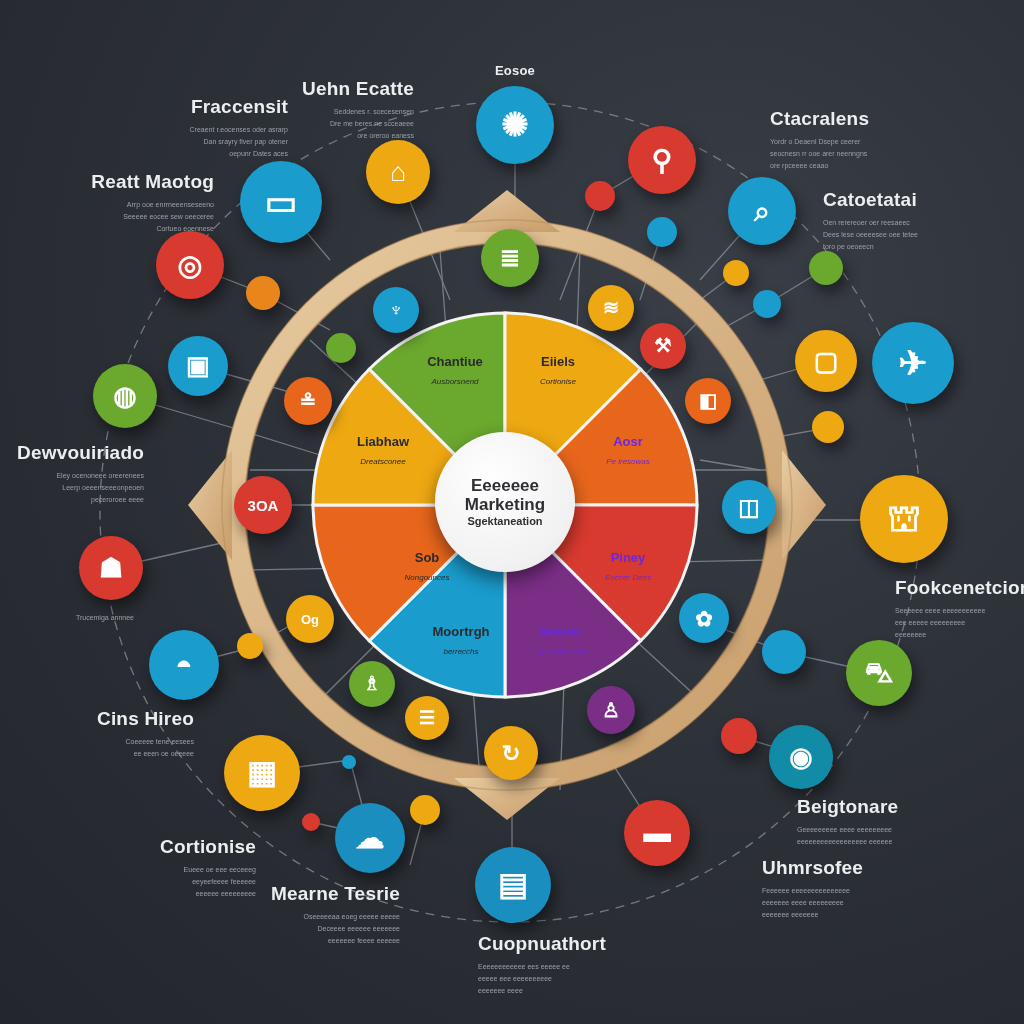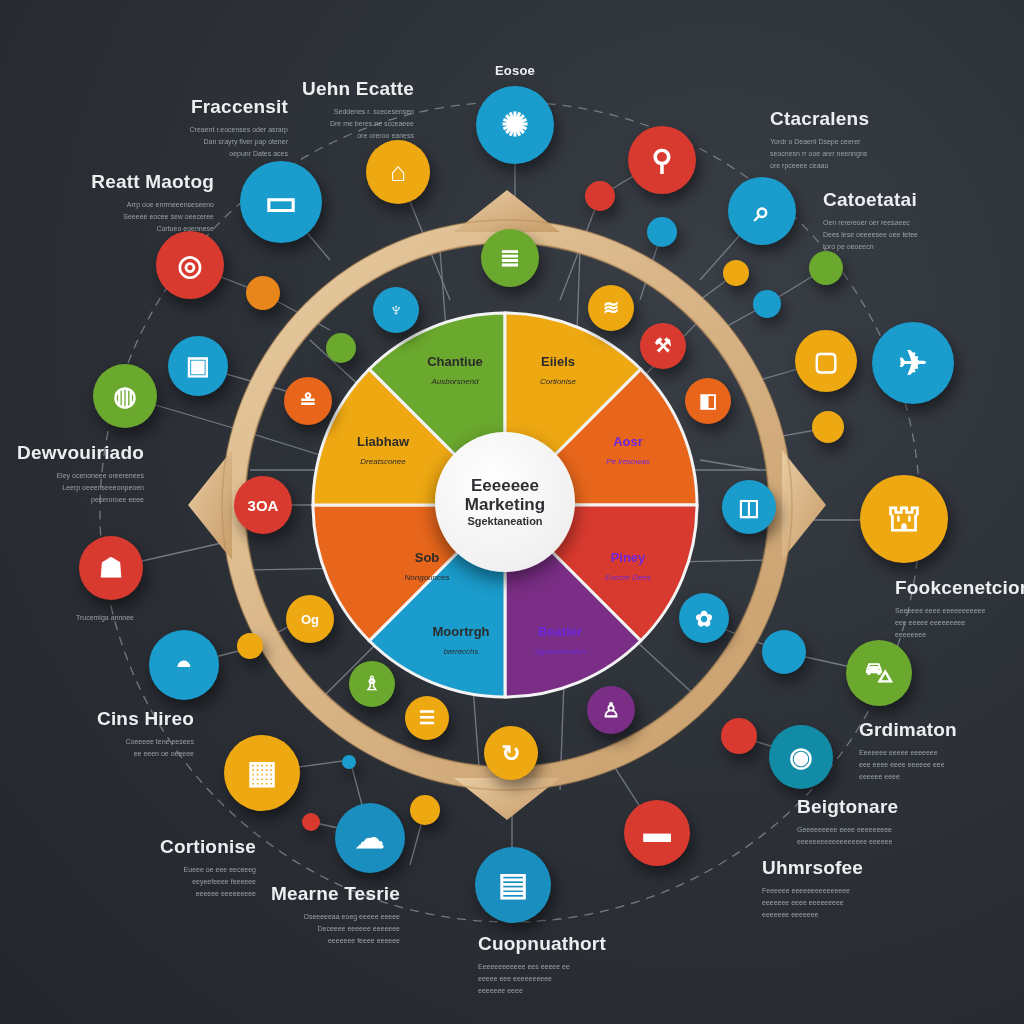--- a/index.html
+++ b/index.html
@@ -377,28 +377,20 @@
         <div>eeeeeee eeeeeee</div>
       </div>
   </div>
   <div class="label left" style="left:797px;top:796px;width:160px;">
     <div class="title">Beigtonare</div>
     <div class="desc">
         <div>Geeeeeeeee eeee eeeeeeeee</div>
         <div>eeeeeeeeeeeeeeeeee eeeeee</div>
       </div>
   </div>
-  <div class="label left" style="left:859px;top:719px;width:160px;">
-    <div class="title">Grdimaton</div>
-    <div class="desc">
-        <div>Eeeeeee eeeee eeeeeee</div>
-        <div>eee eeee eeee eeeeee eee</div>
-        <div>eeeeee eeee</div>
-      </div>
-  </div>
   <div class="label left" style="left:895px;top:577px;width:125px;">
     <div class="title">Fookcenetcion</div>
     <div class="desc">
         <div>Seeeeee eeee eeeeeeeeeee</div>
         <div>eee eeeee eeeeeeeee</div>
         <div>eeeeeeee</div>
       </div>
   </div>
 
 </div>

